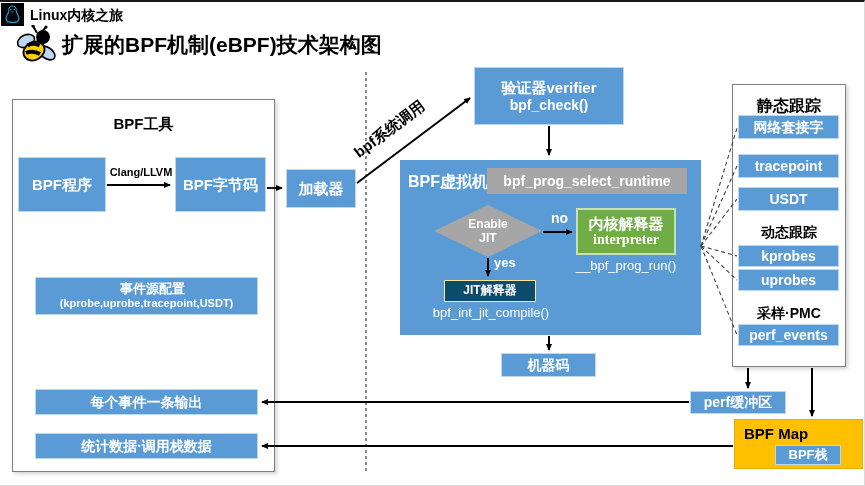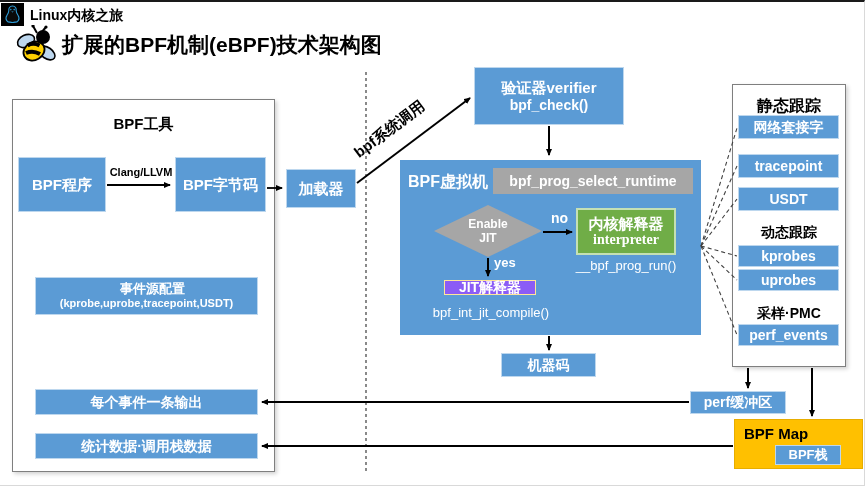--- a/index.html
+++ b/index.html
@@ -86,36 +86,36 @@
 
   <div class="rot-label" style="left:348px; top:118px;">bpf系统调用</div>
 
   <div class="box" style="left:474px; top:65px; width:150px; height:58px; flex-direction:column;">
     <span style="font-size:15px;">验证器verifier</span>
     <span style="font-size:14px;">bpf_check()</span>
   </div>
 
   <div class="abs" style="left:400px; top:158px; width:301px; height:175px; background:#5B9BD5;"></div>
   <div class="abs" style="left:408px; top:170px; font-size:16px; font-weight:bold; color:#fff;">BPF虚拟机</div>
-  <div class="grayfn" style="left:487px; top:166px; width:200px; height:26px;margin-left:6px;">bpf_prog_select_runtime</div>
+  <div class="grayfn" style="left:487px; top:166px; width:200px; height:26px;">bpf_prog_select_runtime</div>
 
   <div class="diamond" style="left:434px; top:203px; width:108px; height:52px;">
     <span>Enable</span>
     <span>JIT</span>
   </div>
   <div class="whitelabel" style="left:551px; top:208px; font-size:14px; font-weight:bold;">no</div>
   <div class="whitelabel" style="left:494px; top:253px; font-size:13px; font-weight:bold;">yes</div>
 
   <div class="box" style="left:576px; top:206px; width:100px; height:47px; flex-direction:column; background:#70AD47; border:2px solid #c5e0b4;">
     <span style="font-size:15px;">内核解释器</span>
     <span style="font-size:14px;font-family:Liberation Serif, serif;">interpreter</span>
   </div>
   <div class="whitelabel" style="left:566px; top:256px; width:120px; font-size:13px;">__bpf_prog_run()</div>
 
-  <div class="box" style="left:444px; top:278px; width:92px; height:15px; font-size:14px; background:#8b5cf6; border:1px solid #ffe699;">JIT解释器</div>
+  <div class="box" style="left:444px; top:278px; width:92px; height:22px; font-size:12px; background:#0c4a6e; border:1px solid #ffe699;">JIT解释器</div>
   <div class="whitelabel" style="left:425px; top:303px; width:132px; font-size:13px;">bpf_int_jit_compile()</div>
 
   <div class="box" style="left:501px; top:351px; width:95px; height:24px; font-size:14px;">机器码</div>
 
   <div class="panel" style="left:732px; top:82px; width:114px; height:283px;">
     <div class="heading" style="top:11px; font-size:16px;font-family:Liberation Serif, serif;">静态跟踪</div>
     <div class="heading" style="top:139px; font-size:14px;">动态跟踪</div>
     <div class="heading" style="top:220px; font-size:14px;">采样·PMC</div>
   </div>
   <div class="box" style="left:738px; top:113px; width:101px; height:24px; font-size:14px;">网络套接字</div>

